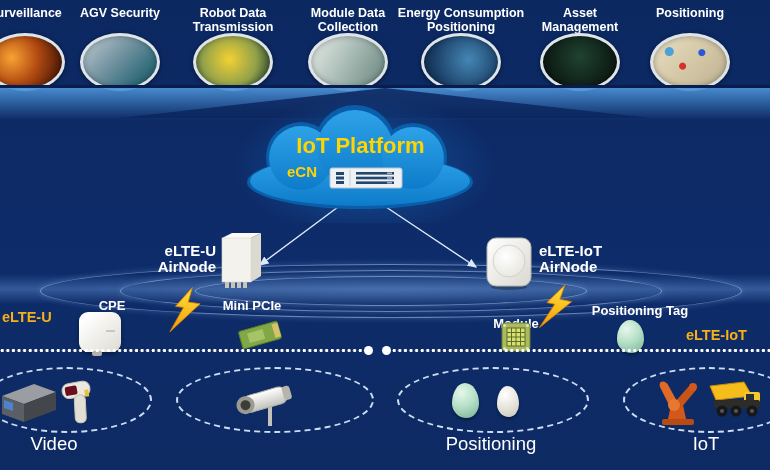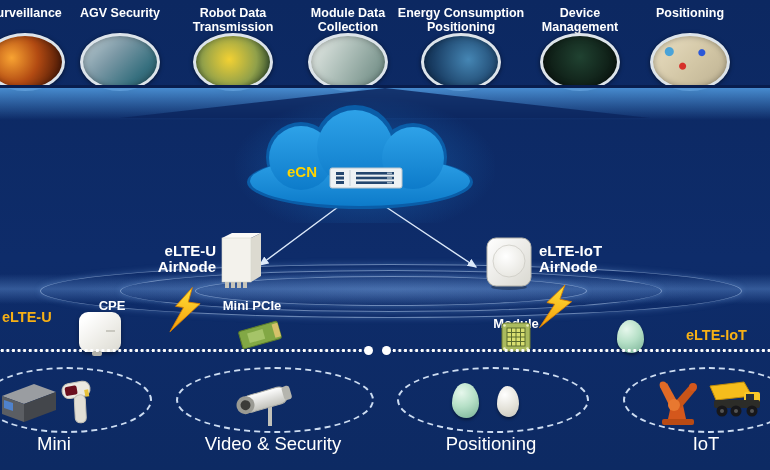--- a/index.html
+++ b/index.html
@@ -94,21 +94,21 @@
   </div>
   <div class="use-case" style="left:348px">
     <div class="uc-label" style="width:92px">Module Data Collection</div>
     <div class="uc-photo photo-3"></div>
   </div>
   <div class="use-case" style="left:461px">
     <div class="uc-label" style="width:140px">Energy Consumption Positioning</div>
     <div class="uc-photo photo-4"></div>
   </div>
   <div class="use-case" style="left:580px">
-    <div class="uc-label" style="width:92px">Device Management</div>
+    <div class="uc-label" style="width:92px">Asset Management</div>
     <div class="uc-photo photo-5"></div>
   </div>
   <div class="use-case" style="left:690px">
     <div class="uc-label">Positioning</div>
     <div class="uc-photo photo-6"></div>
   </div>
 
   <div class="strip-divider"></div>
   <div class="glow-band"></div>
   <div class="glow-dip"></div>
@@ -143,20 +143,21 @@
       <circle cx="118" cy="39" r="41"></circle>
       <circle cx="176" cy="50" r="34"></circle>
     </g>
     <g fill="url(#cg)">
       <ellipse cx="123" cy="74" rx="110" ry="25"></ellipse>
       <circle cx="64" cy="51" r="32"></circle>
       <circle cx="118" cy="41" r="38"></circle>
       <circle cx="176" cy="51" r="31"></circle>
     </g>
   </svg>
+  <div class="cloud-title">IoT Platform</div>
   <div class="ecn-label">eCN</div>
   <svg class="abs" style="left:330px;top:166px" width="72" height="24" viewBox="0 0 72 24">
     <rect x="0" y="2" width="72" height="20" rx="2" fill="#eef2f4" stroke="#b9c4cc"></rect>
     <rect x="6" y="6" width="8" height="3" fill="#24466e"></rect>
     <rect x="6" y="10.5" width="8" height="3" fill="#24466e"></rect>
     <rect x="6" y="15" width="8" height="3" fill="#24466e"></rect>
     <line x1="20" y1="4" x2="20" y2="20" stroke="#c3ced6"></line>
     <rect x="26" y="6" width="38" height="2.6" fill="#24466e"></rect>
     <rect x="26" y="10.7" width="38" height="2.6" fill="#24466e"></rect>
     <rect x="26" y="15.4" width="38" height="2.6" fill="#24466e"></rect>
@@ -227,20 +228,21 @@
   <svg class="abs" style="left:501px;top:322px" width="30" height="30" viewBox="0 0 30 30">
     <rect x="1" y="1" width="28" height="28" rx="3" fill="#aabb5e" stroke="#6e7d33"></rect>
     <rect x="6" y="6" width="18" height="18" fill="#d9e070" stroke="#5a6c2e"></rect>
     <path d="M10.5,6 V24 M15,6 V24 M19.5,6 V24 M6,10.5 H24 M6,15 H24 M6,19.5 H24" stroke="#5a6c2e" stroke-width="1"></path>
     <circle cx="3.5" cy="3.5" r="1.3" fill="#e8eec0"></circle>
       <circle cx="26.5" cy="3.5" r="1.3" fill="#e8eec0"></circle>
     <circle cx="3.5" cy="26.5" r="1.3" fill="#e8eec0"></circle>
       <circle cx="26.5" cy="26.5" r="1.3" fill="#e8eec0"></circle>
   </svg>
 
+  <div class="dev-label" style="left:640px;top:303px">Positioning Tag</div>
   <div class="blob mint" style="left:617px;top:320px;width:27px;height:33px"></div>
 
   <div class="sys-label" style="left:2px;top:309px">eLTE-U</div>
   <div class="sys-label" style="left:686px;top:327px">eLTE-IoT</div>
 
   <div class="dots" style="left:0;width:364px"></div>
   <div class="dots" style="left:392px;width:378px"></div>
   <div class="bigdot" style="left:364px"></div>
   <div class="bigdot" style="left:382px"></div>
 
@@ -256,38 +258,37 @@
     <polygon points="4,20 13,23 13,31 4,28" fill="#4f82cc"></polygon>
   </svg>
   <svg class="abs" style="left:56px;top:376px" width="46" height="50" viewBox="0 0 46 50">
     <g transform="rotate(-10 23 25)">
       <rect x="8" y="6" width="28" height="15" rx="7" fill="#ece9e1" stroke="#c6c3b8"></rect>
       <rect x="11" y="9" width="12" height="9" rx="2" fill="#6b0f1e"></rect>
       <rect x="30" y="15" width="4" height="7" fill="#e8c23a"></rect>
       <rect x="19" y="19" width="11" height="28" rx="5" fill="#e2dfd5" stroke="#c6c3b8" transform="rotate(7 24 20)"></rect>
     </g>
   </svg>
-  <div class="tg-label" style="left:54px">Mini</div>
+  <div class="tg-label" style="left:54px">Video</div>
 
   <svg class="abs" style="left:232px;top:374px" width="74" height="58" viewBox="0 0 74 58">
     <defs>
         <linearGradient id="cam" x1="0" y1="0" x2="0" y2="1">
       <stop offset="0" stop-color="#ffffff"></stop>
           <stop offset="1" stop-color="#c2c2bb"></stop>
     </linearGradient>
       </defs>
     <rect x="36" y="30" width="4" height="22" fill="#c2c2ba"></rect>
     <g transform="rotate(-16 37 26)">
       <rect x="10" y="16" width="46" height="17" rx="8" fill="url(#cam)" stroke="#b0b0a8"></rect>
       <rect x="52" y="17" width="8" height="14" rx="3" fill="#b5b5ae"></rect>
       <circle cx="13" cy="24.5" r="9" fill="#9a9a93"></circle>
       <circle cx="13" cy="24.5" r="5" fill="#3c3c38"></circle>
     </g>
   </svg>
-  <div class="tg-label" style="left:273px">Video &amp; Security</div>
 
   <div class="blob mint" style="left:452px;top:383px;width:27px;height:35px"></div>
   <div class="blob white" style="left:497px;top:386px;width:22px;height:31px"></div>
   <div class="tg-label" style="left:491px">Positioning</div>
 
   <svg class="abs" style="left:650px;top:375px" width="56" height="52" viewBox="0 0 56 52">
     <rect x="12" y="44" width="32" height="6" rx="2" fill="#b84a14"></rect>
     <polygon points="18,44 21,30 33,30 36,44" fill="#d4571c"></polygon>
     <polygon points="20,32 10,12 17,8 28,28" fill="#e06a26"></polygon>
     <polygon points="24,28 40,10 46,15 31,33" fill="#c85418"></polygon>

